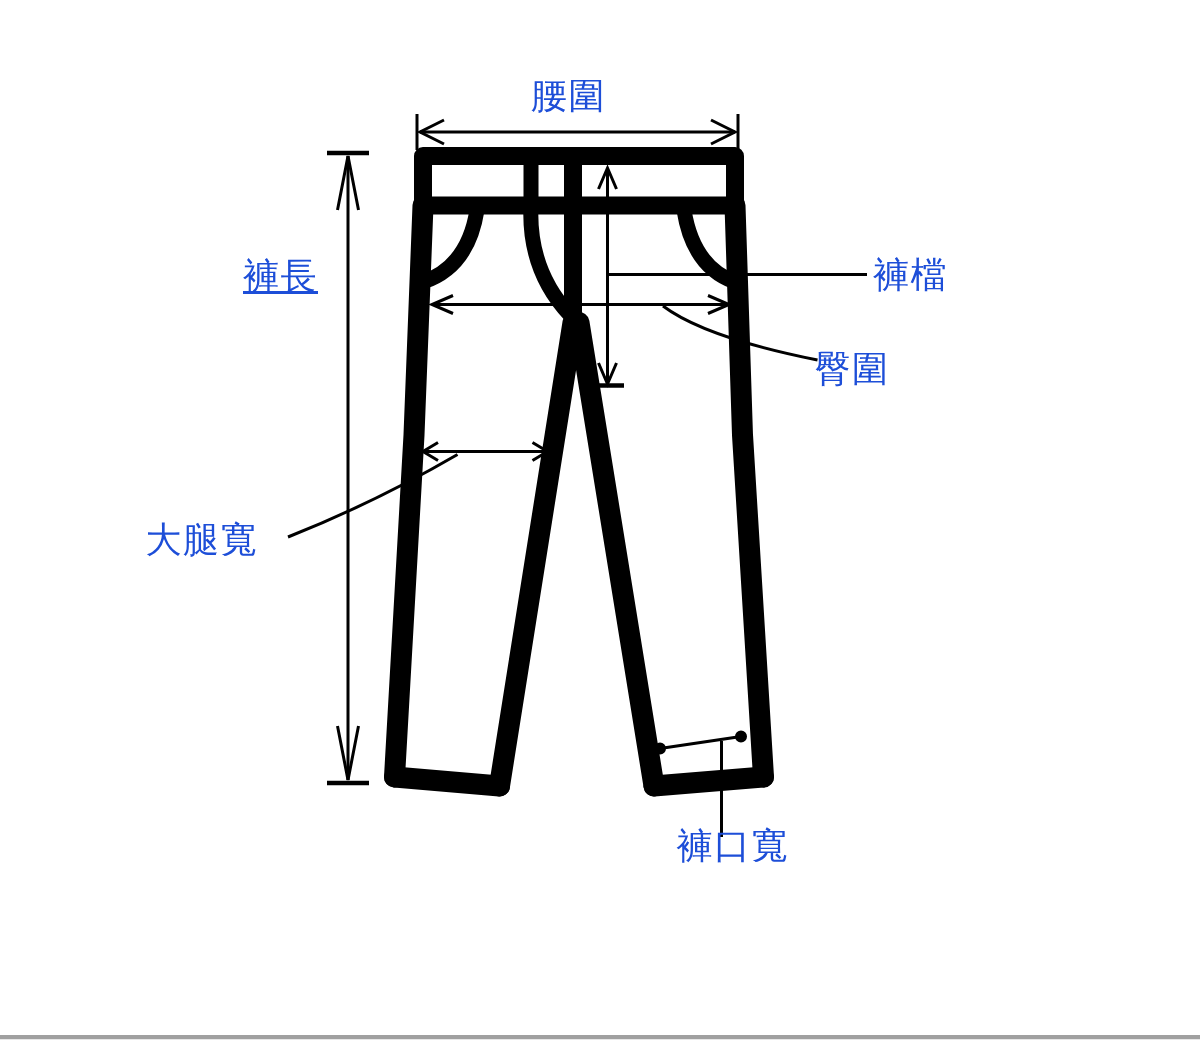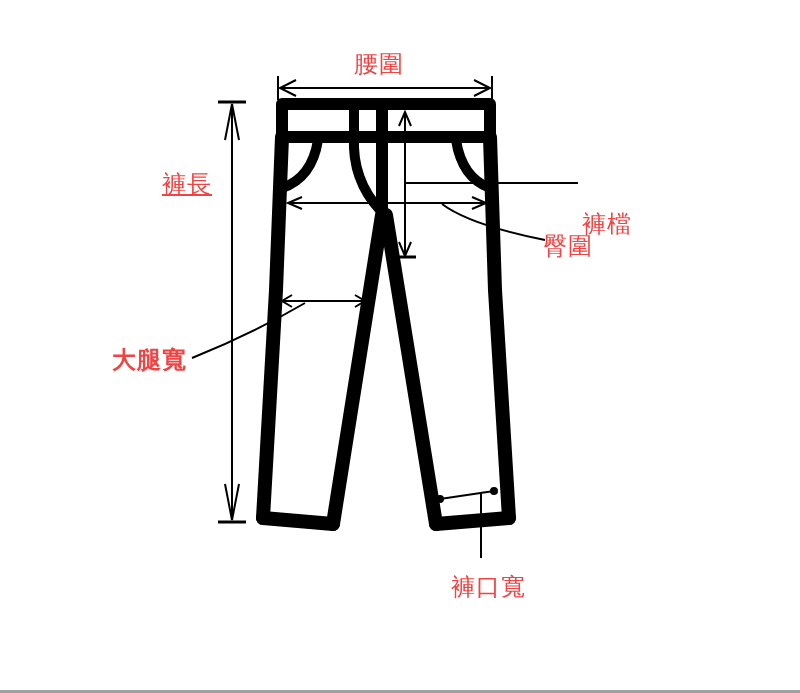--- a/index.html
+++ b/index.html
@@ -1,18 +1,18 @@
 <!DOCTYPE html>
 <html><head>
   <meta charset="utf-8">
   <style>
     html, body { margin: 0; padding: 0; background: #ffffff; }
     body { width: 800px; height: 693px; position: relative; overflow: hidden; font-family: "DejaVu Sans", sans-serif; }
     .canvas { position: absolute; left: 0; top: 0; width: 800px; height: 693px; }
-    .label { position: absolute; font-size: 24px; color: #ef4444; line-height: 1; white-space: nowrap; letter-spacing: 1px; }
+    .label { position: absolute; font-size: 24px; color: #1d4ed8; line-height: 1; white-space: nowrap; letter-spacing: 1px; }
     .bottom-rule { position: absolute; left: 0; top: 690px; width: 800px; height: 3px; background: #a0a0a0; }
   </style>
 </head>
 <body>
 
 <div class="canvas">
   <svg width="800" height="693" viewBox="0 0 800 693" xmlns="http://www.w3.org/2000/svg">
 
     <g fill="none" stroke="#000" stroke-linejoin="round" stroke-linecap="round">
 
@@ -84,19 +84,19 @@
         <line x1="440" y1="499" x2="494" y2="491"></line>
         <circle cx="440" cy="499" r="3" fill="#000"></circle>
         <circle cx="494" cy="491" r="3" fill="#000"></circle>
         <line x1="481" y1="494" x2="481" y2="558"></line>
       </g>
     </g>
   </svg>
 
   <span class="label" style="left:354px; top:52px;">腰圍</span>
   <span class="label" style="left:162px; top:172px;text-decoration:underline;">褲長</span>
-  <span class="label" style="left:582px; top:171px;margin-top:41px;">褲檔</span>
+  <span class="label" style="left:582px; top:171px;">褲檔</span>
   <span class="label" style="left:543px; top:234px;">臀圍</span>
-  <span class="label" style="left:112px; top:348px;font-weight:bold;">大腿寬</span>
-  <span class="label" style="left:451px; top:575px;">褲口寬</span>
+  <span class="label" style="left:97px; top:348px;">大腿寬</span>
+  <span class="label" style="left:451px; top:552px;">褲口寬</span>
 </div>
 
 <div class="bottom-rule"></div>
 
 </body></html>

